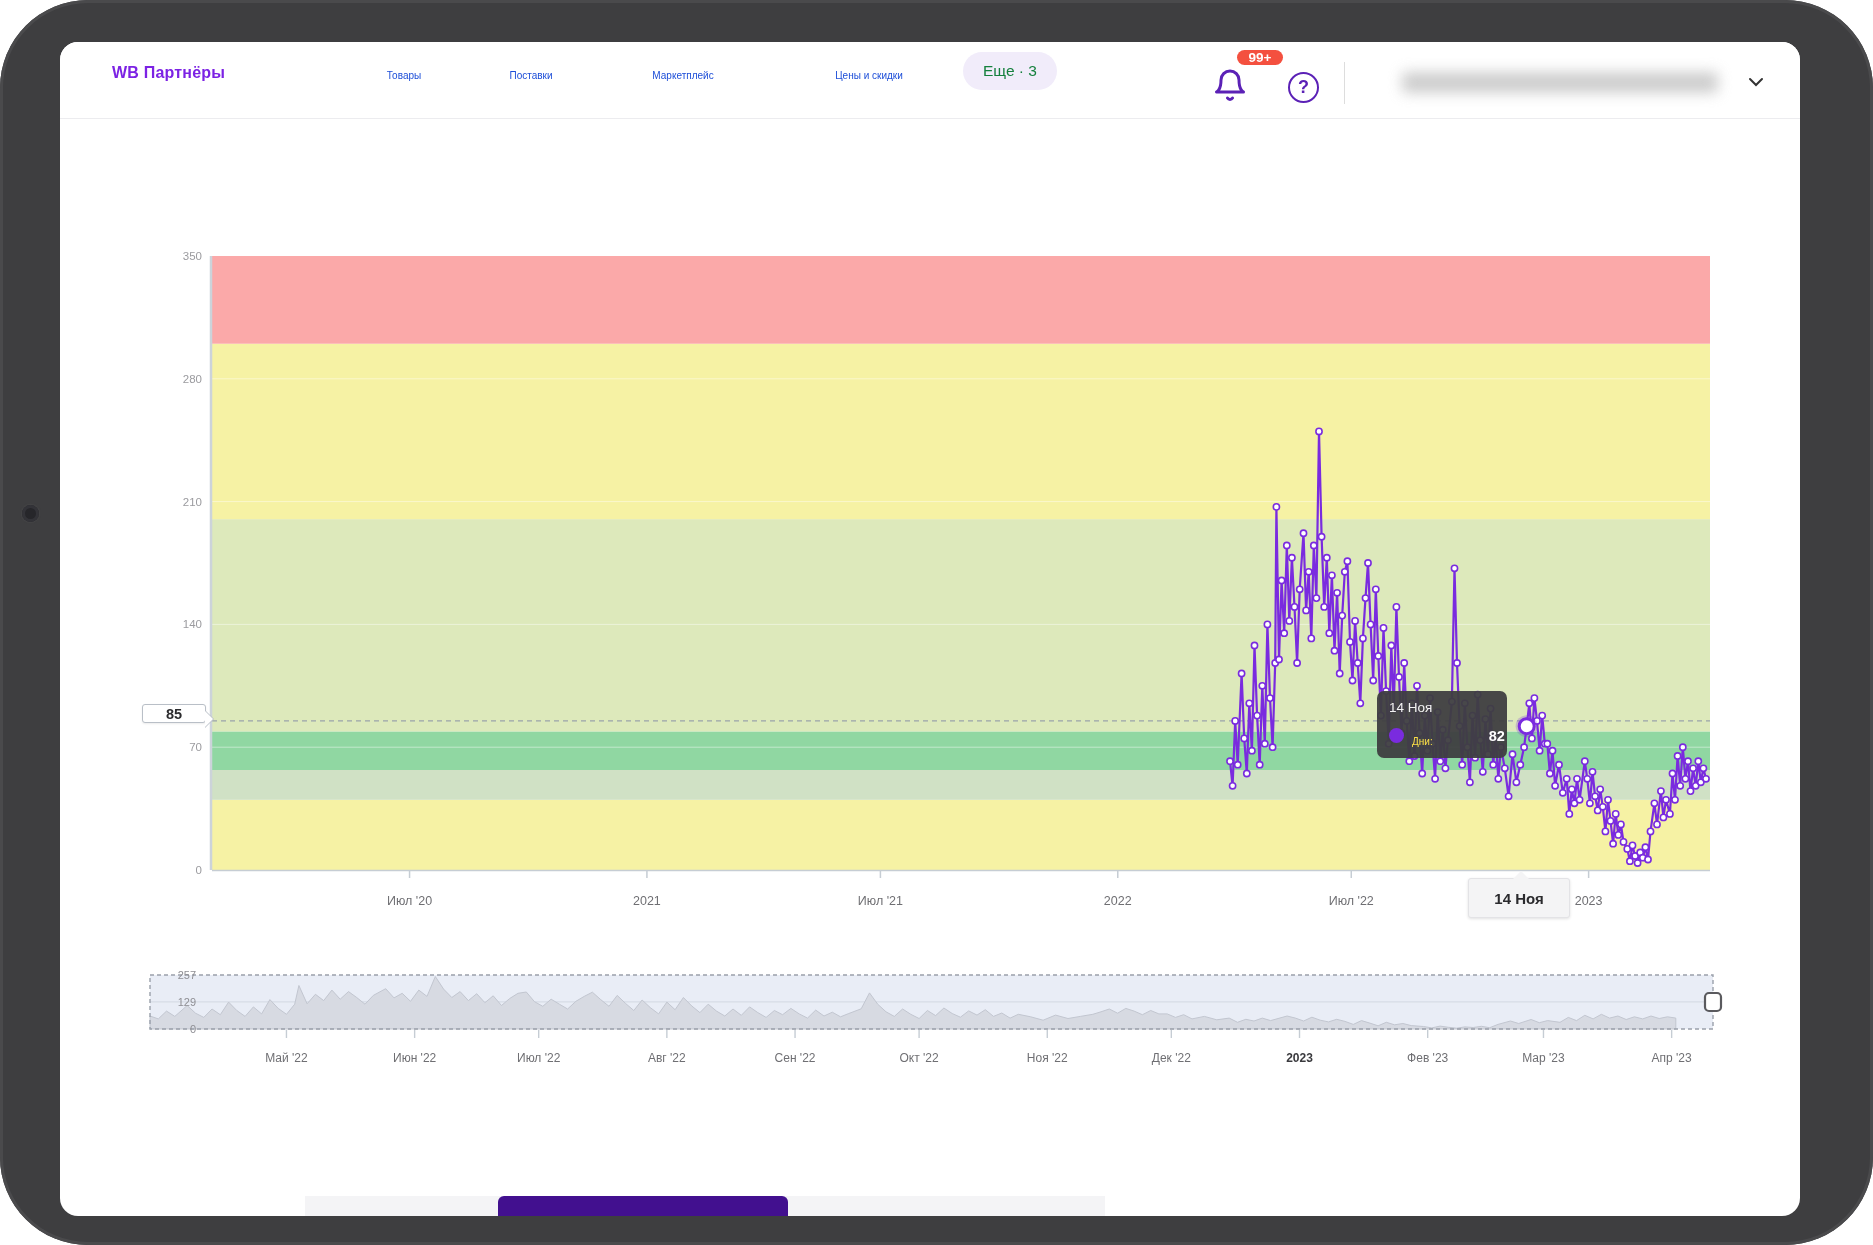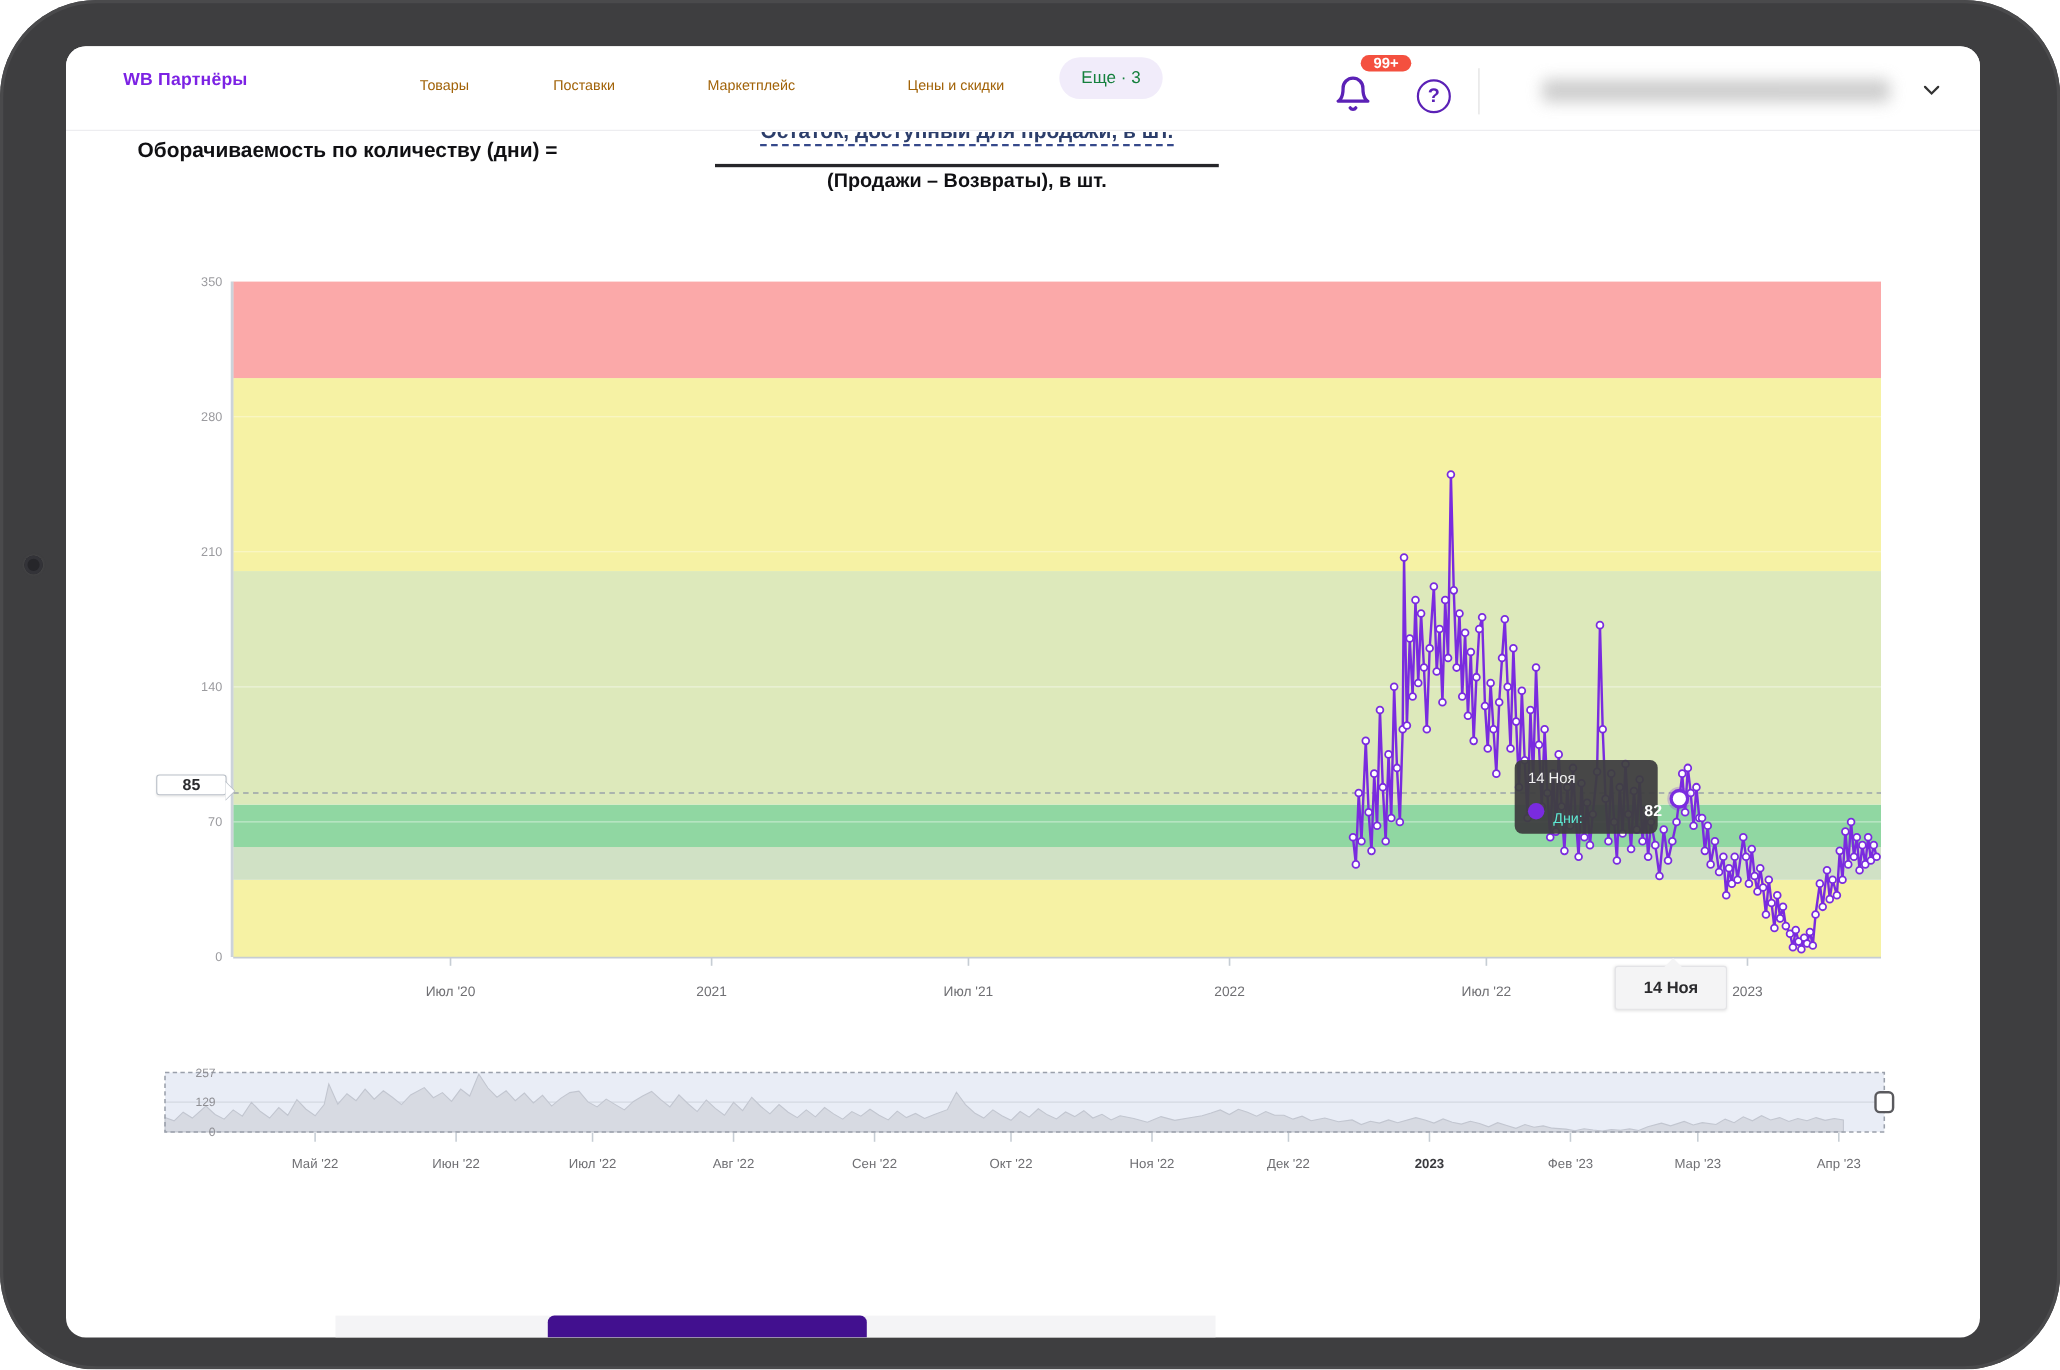--- a/index.html
+++ b/index.html
@@ -5,21 +5,21 @@
   html,body{margin:0;padding:0;background:#fff;}
   *{box-sizing:border-box;font-family:"Liberation Sans",sans-serif;}
   .stage{position:relative;width:1873px;height:1245px;background:#fff;overflow:hidden;}
   .bezel{position:absolute;inset:0;background:#3e3e40;border-radius:88px;box-shadow:inset 0 0 0 3px #4a4a4c;}
   .camera{position:absolute;left:22px;top:505px;width:17px;height:17px;border-radius:50%;background:#26262a;box-shadow:inset 0 0 0 3px #333338, 0 0 2px #555;}
   .screen{position:absolute;left:60px;top:42px;width:1740px;height:1174px;background:#ffffff;border-radius:18px;overflow:hidden;}
 
   
   .header{position:absolute;left:0;top:0;width:100%;height:77px;background:#fff;border-bottom:1px solid #ececef;z-index:30;}
   .logo{position:absolute;left:52px;top:22px;font-size:16px;font-weight:bold;color:#7c22e4;letter-spacing:.2px;}
-  .navlink{position:absolute;top:28px;transform:translateX(-50%);font-size:13px;color:#a16207;cursor:pointer;white-space:nowrap;}
+  .navlink{position:absolute;top:28px;transform:translateX(-50%);font-size:10px;color:#1d4ed8;cursor:pointer;white-space:nowrap;}
   .nl1{left:344px;}.nl2{left:471px;}.nl3{left:623px;}.nl4{left:809px;text-align:center;}
   .more-pill{position:absolute;left:903px;top:10px;height:38px;padding:0 20px;border-radius:19px;background:#f1ecfa;color:#15803d;font-size:15.5px;display:flex;align-items:center;white-space:nowrap;}
   .bell-wrap{position:absolute;left:1152px;top:26px;width:36px;height:36px;}
   .badge{position:absolute;left:1177px;top:8px;min-width:46px;height:15px;background:#f4503f;border-radius:13px;color:#fff;font-size:13.5px;font-weight:bold;display:flex;align-items:center;justify-content:center;z-index:2;}
   .help-circle{position:absolute;left:1228px;top:30px;width:31px;height:31px;border:2.6px solid #5b21b6;border-radius:50%;color:#5b21b6;font-size:18px;font-weight:bold;display:flex;align-items:center;justify-content:center;}
   .hdr-divider{position:absolute;left:1284px;top:20px;width:1px;height:42px;background:#ddd;}
   .user-blur{position:absolute;left:1342px;top:30px;width:316px;height:21px;background:#bdbdbd;border-radius:4px;filter:blur(7px);opacity:.75;}
   .user-chevron{position:absolute;left:1688px;top:32px;width:16px;height:16px;}
   .user-chevron svg{stroke:#333;}
 
@@ -38,21 +38,21 @@
   .y-marker{position:absolute;left:82px;top:662px;width:64px;height:19px;background:#fff;border:1px solid #b9bfc7;border-radius:3px;z-index:5;
             display:flex;align-items:center;justify-content:center;font-size:14.5px;font-weight:bold;color:#2b2b2e;box-shadow:0 1px 2px rgba(0,0,0,.08);}
   .y-marker:after{content:"";position:absolute;right:-8px;top:6px;border:8px solid transparent;border-right:none;border-left:8px solid #fff;}
   .y-marker:before{content:"";position:absolute;right:-9px;top:5px;border:9px solid transparent;border-right:none;border-left:9px solid #b9bfc7;}
 
   
   .tooltip{position:absolute;left:1317px;top:649px;width:130px;height:67px;background:rgba(62,62,64,.95);border-radius:7px;z-index:20;color:#fff;padding:9px 12px;}
   .tt-date{font-size:13.5px;color:#f2f2f2;}
   .tt-row{display:flex;align-items:center;margin-top:9px;}
   .tt-dot{width:15px;height:15px;border-radius:50%;background:#7a2bdf;margin-right:8px;flex:0 0 auto;}
-  .tt-label{font-size:13px;color:#5eead4;margin-right:8px;margin-top:12px;}
+  .tt-label{font-size:10px;color:#fde047;margin-right:8px;margin-top:12px;}
   .tt-val{font-size:14.5px;font-weight:bold;color:#fff;padding-left:48px;}
 
   
   .xhair{position:absolute;left:1408px;top:836px;width:102px;height:40px;background:#f4f4f5;border:1px solid #e3e3e6;border-radius:3px;z-index:6;
          display:flex;align-items:center;justify-content:center;font-size:15px;font-weight:bold;color:#2b2b2e;box-shadow:0 1px 3px rgba(0,0,0,.12);}
   .xhair:before{content:"";position:absolute;left:44px;top:-8px;border:8px solid transparent;border-top:none;border-bottom:8px solid #f4f4f5;}
 
   
   .scroll-track{position:absolute;left:245px;top:1154px;width:800px;height:20px;background:#f4f4f6;}
   .scroll-thumb{position:absolute;left:193px;top:0;width:290px;height:20px;background:#42108f;border-radius:6px 6px 0 0;cursor:pointer;}
@@ -87,26 +87,20 @@
       </div>
       <div class="hdr-divider"></div>
       <div class="user-blur"></div>
       <div class="user-chevron">
         <svg width="16" height="16" viewBox="0 0 16 16" fill="none" stroke-width="2" stroke-linecap="round">
             <path d="M2 5 L8 11 L14 5"></path>
           </svg>
       </div>
     </div>
 
-    <div class="formula-wrap">
-      <div class="formula-lhs">Оборачиваемость по количеству (дни) =</div>
-      <div class="formula-num"><span>Остаток, доступный для продажи, в шт.</span></div>
-      <div class="formula-bar"></div>
-      <div class="formula-den">(Продажи – Возвраты), в шт.</div>
-    </div>
 
     <svg id="chart-svg">
         <rect x="152" y="757.8285714285714" width="1498" height="70.17142857142858" fill="#f6f2a4"></rect>
         <rect x="152" y="728.0057142857142" width="1498" height="29.822857142857174" fill="#d0e1c5"></rect>
         <rect x="152" y="689.4114285714286" width="1498" height="38.59428571428566" fill="#90d7a2"></rect>
         <rect x="152" y="477.14285714285717" width="1498" height="212.26857142857142" fill="#dde9bb"></rect>
         <rect x="152" y="301.7142857142858" width="1498" height="175.4285714285714" fill="#f6f2a4"></rect>
         <rect x="152" y="214" width="1498" height="87.71428571428578" fill="#fba9a9"></rect>
         <line x1="152" y1="705.2" x2="1650" y2="705.2" stroke="rgba(255,255,255,0.45)" stroke-width="1"></line>
         <line x1="152" y1="582.4" x2="1650" y2="582.4" stroke="rgba(255,255,255,0.45)" stroke-width="1"></line>

